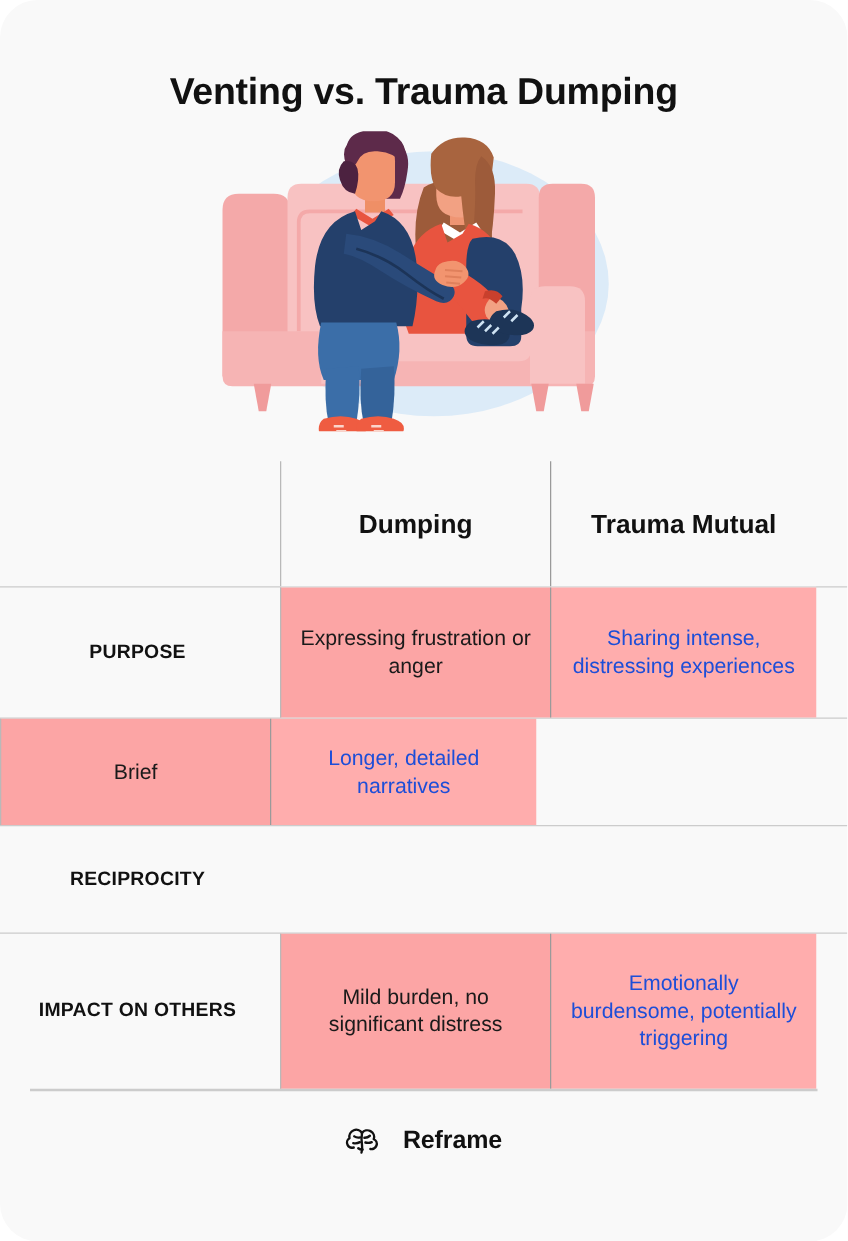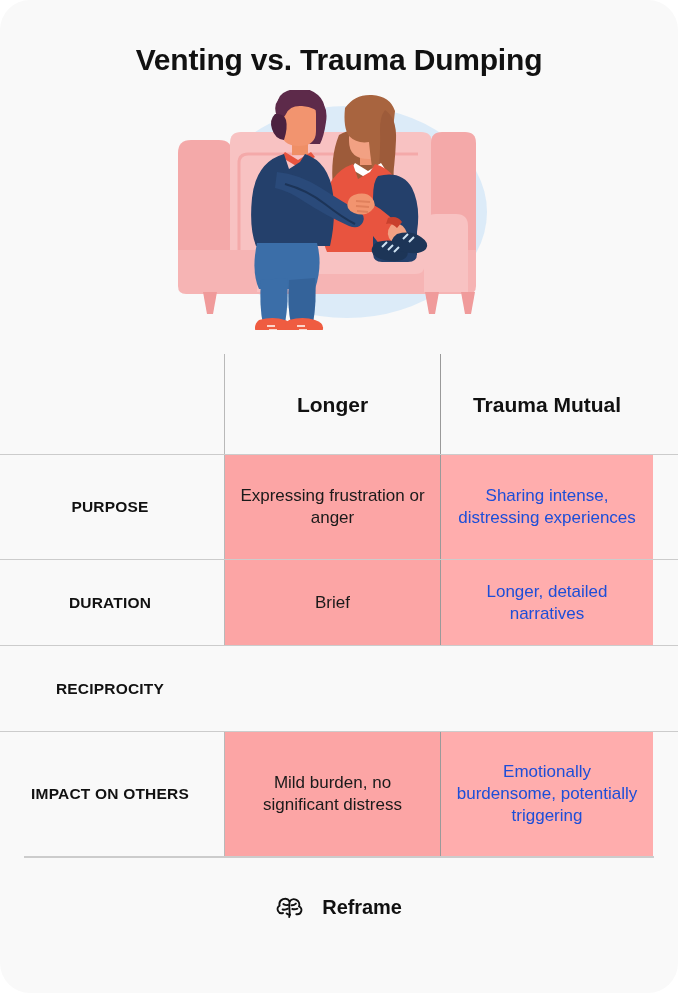--- a/index.html
+++ b/index.html
@@ -18,21 +18,21 @@
     width: 678px;
     height: 993px;
     background: #f9f9f9;
     border-radius: 30px;
     box-sizing: border-box;
     overflow: hidden;
   }
 
   
   .title {
-    margin: 0;
+    margin: 14px;
     padding: 42px 90px 0 90px;
     text-align: center;
     font-size: 30px;
     line-height: 1.18;
     font-weight: bold;
     color: #111111;
     letter-spacing: -0.2px;
   }
 
   
@@ -117,21 +117,21 @@
     height: 1.2px;
     background: #cccccc;
   }
 
   
   .footer {
     display: flex;
     align-items: center;
     justify-content: center;
     gap: 18px;
-    margin-top: 40px;
+    margin-top: 30px;
   }
   .footer .brand {
     font-size: 20px;
     font-weight: bold;
     color: #111111;
     letter-spacing: -0.1px;
   }
 </style>
 </head>
 <body>
@@ -227,32 +227,31 @@
         <path d="M120 230 q14-4 26 0 q9 3 8 9 q-1 6-14 6 l-16 0 q-8 0-8-7 q0-5 4-8 z" fill="#ef5c41"></path>
         <path d="M98 236 l8 0 M100 240 l8 0 M128 236 l8 0 M130 240 l8 0" stroke="#fbd5cb" stroke-width="2" fill="none"></path>
       </g>
     </svg>
   </div>
 
   <div class="table">
 
     <div class="trow header">
       <div class="cell c-label"></div>
-      <div class="cell c-vent">Longer</div>
+      <div class="cell c-vent">Dumping</div>
       <div class="cell c-dump">Trauma Mutual</div>
     </div>
 
     <div class="trow data row-h-1">
       <div class="cell c-label">PURPOSE</div>
       <div class="cell c-vent">Expressing frustration or anger</div>
       <div class="cell c-dump">Sharing intense, distressing experiences</div>
     </div>
 
     <div class="trow data row-h-2">
-      <div class="cell c-label">DURATION</div>
       <div class="cell c-vent">Brief</div>
       <div class="cell c-dump">Longer, detailed narratives</div>
     </div>
 
     <div class="trow data row-h-3">
       <div class="cell c-label">RECIPROCITY</div>
     </div>
 
     <div class="trow data row-h-4">
       <div class="cell c-label">IMPACT ON OTHERS</div>

